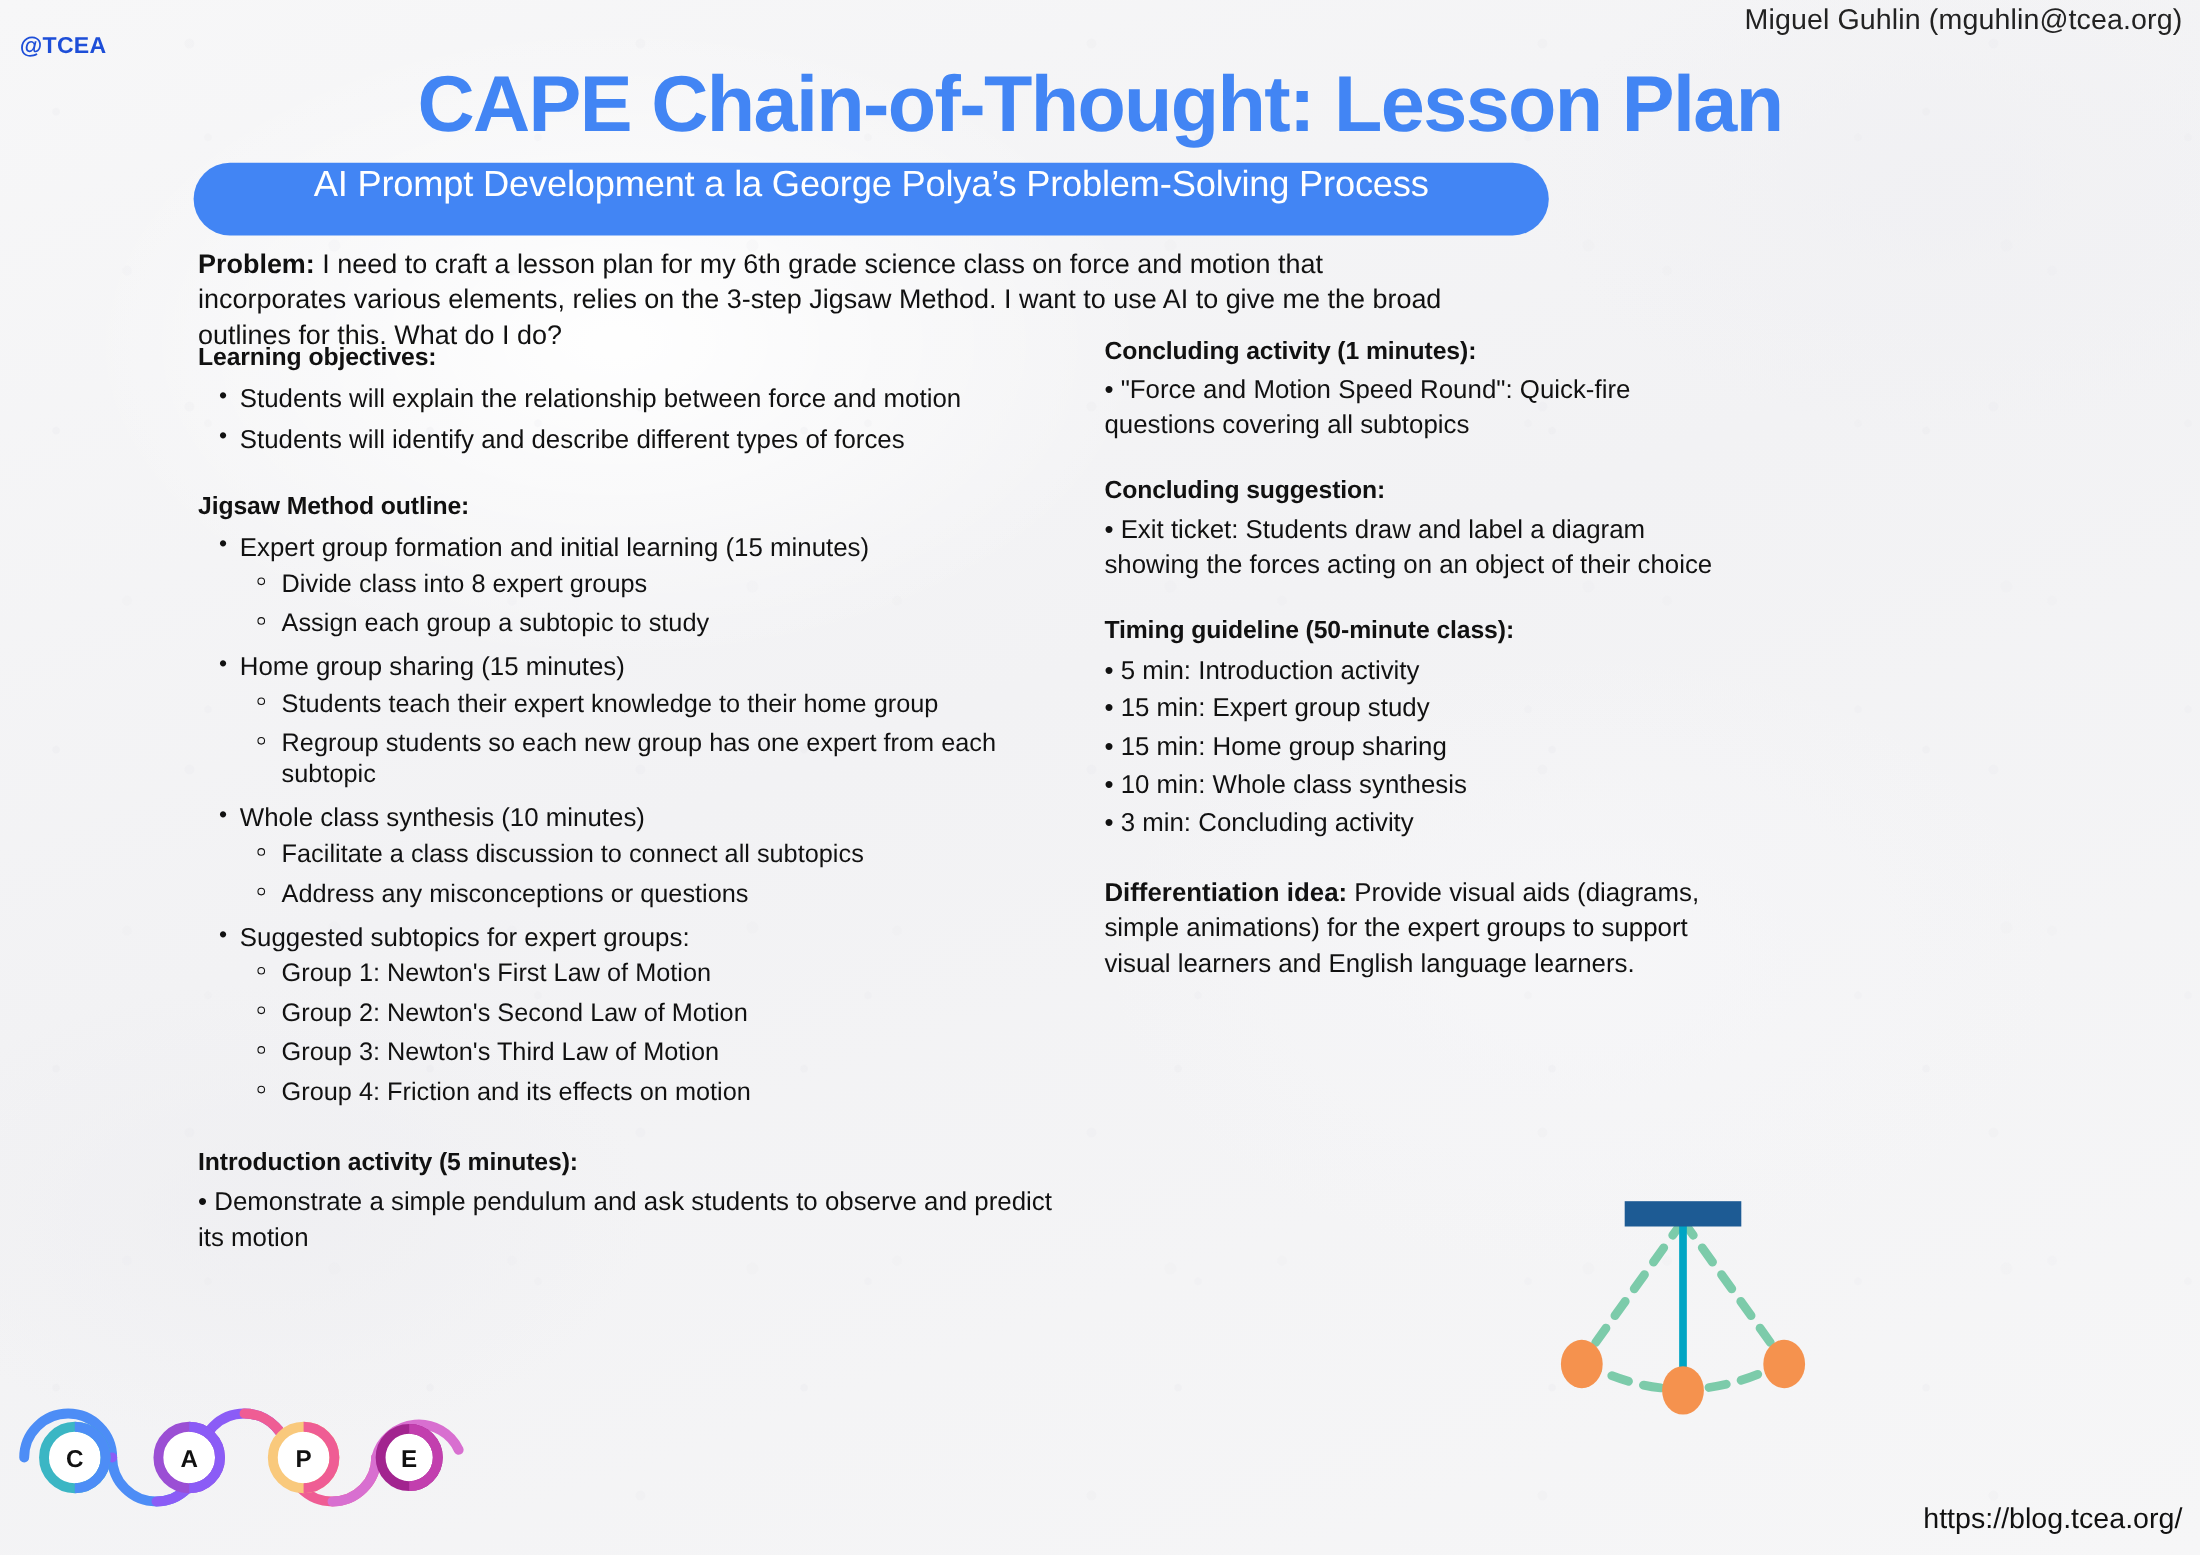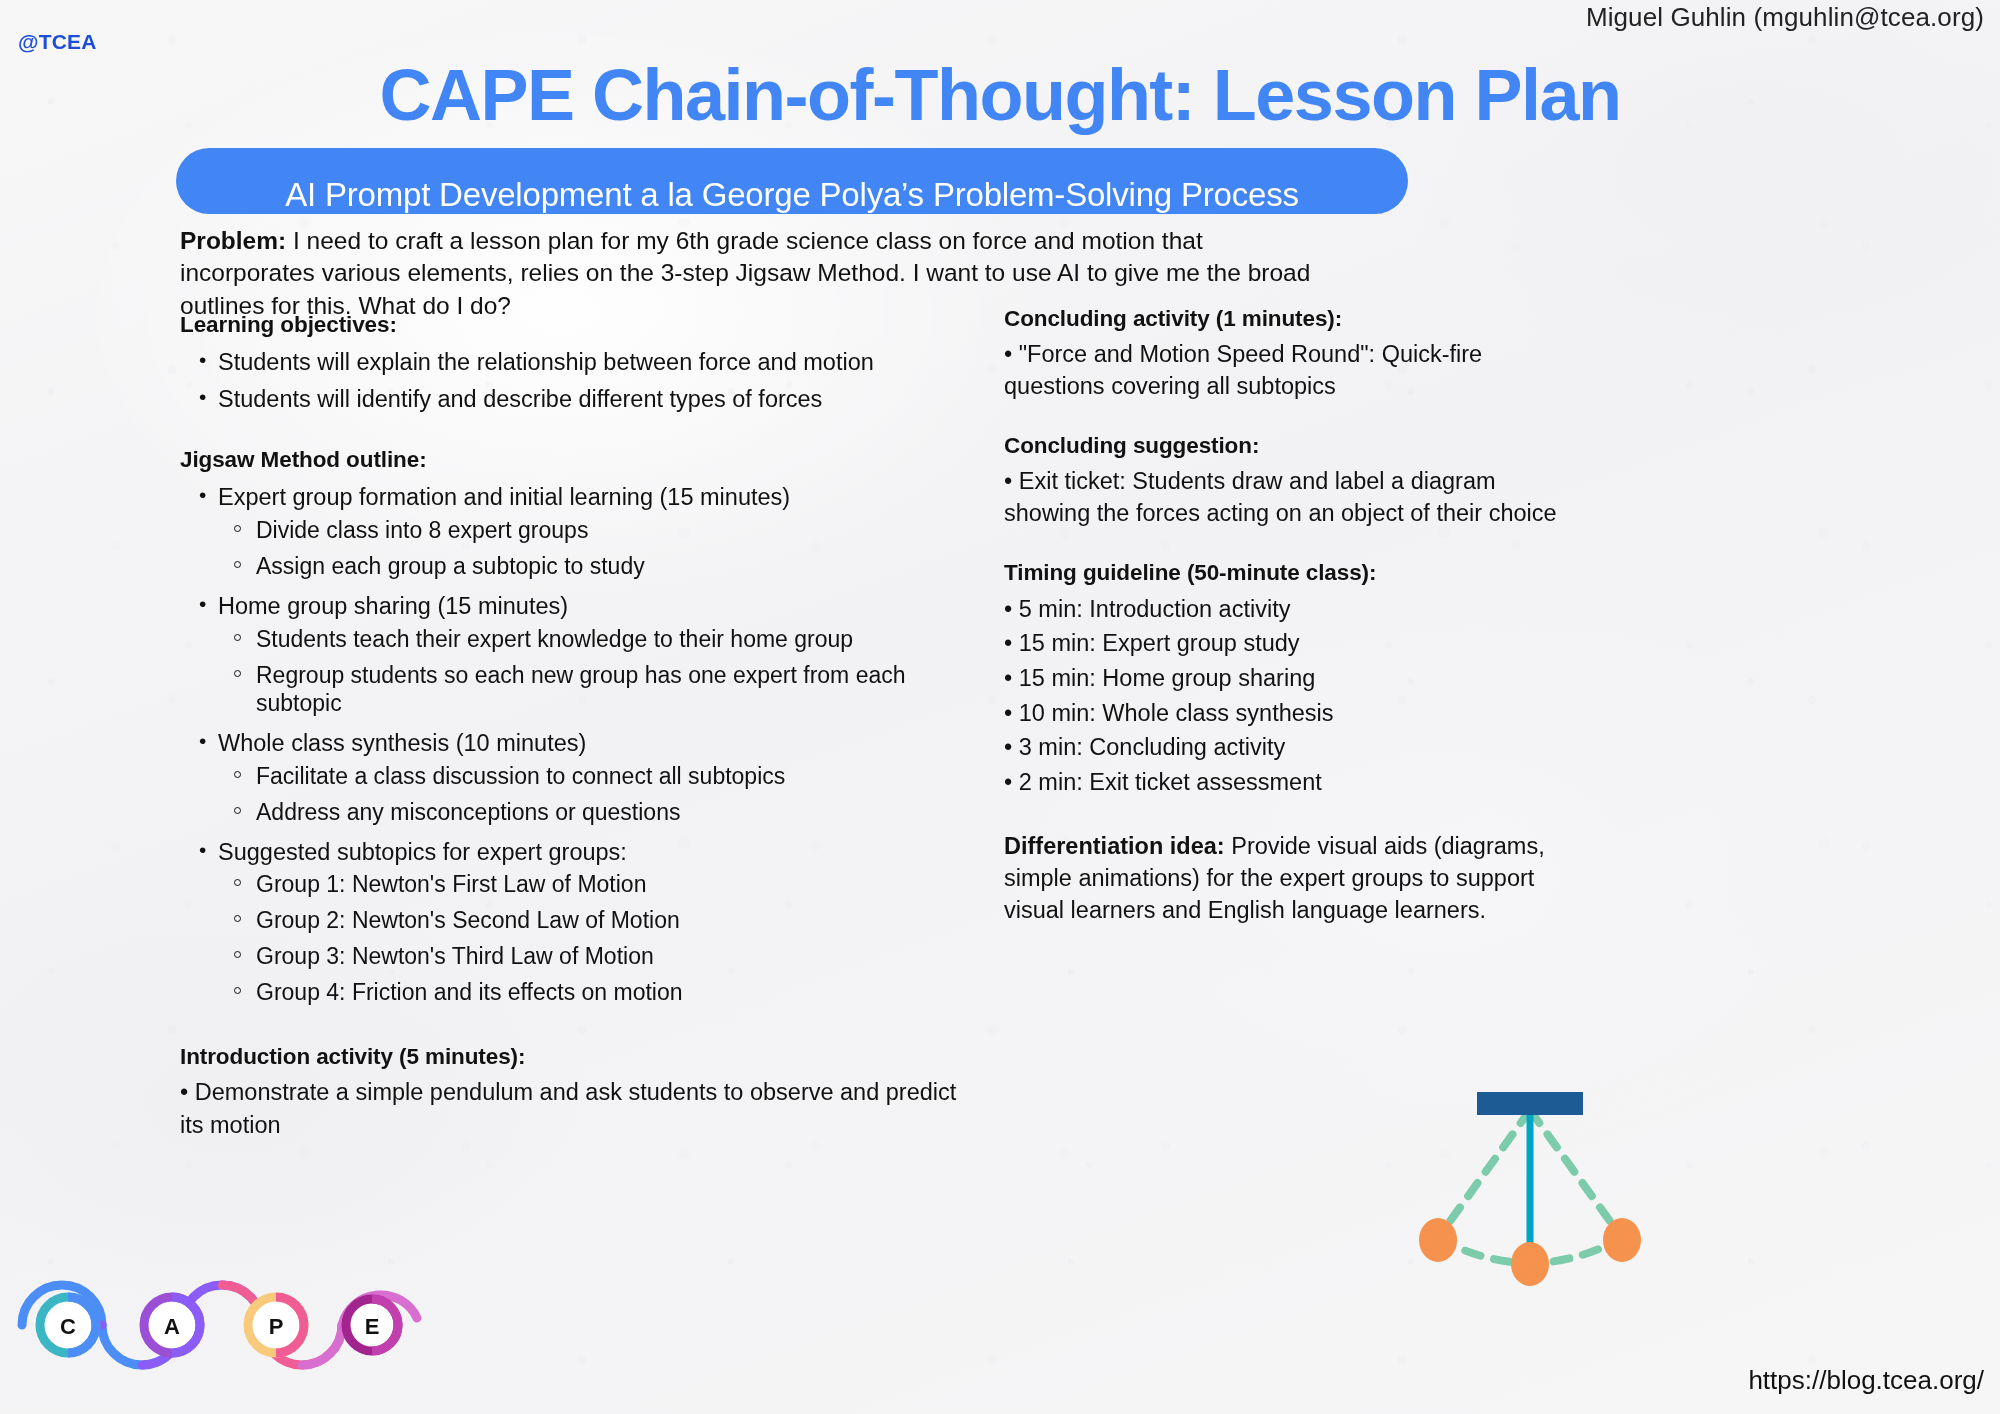--- a/index.html
+++ b/index.html
@@ -71,21 +71,21 @@
   }
   .subtitle-pill {
     position: absolute;
     left: 176px;
     top: 148px;
     width: 1232px;
     height: 66px;
     background: #4285f4;
     border-radius: 34px;
     display: flex;
-    align-items: flex-end;
+    align-items: flex-start;
     justify-content: center;
     box-sizing: border-box;
     padding: 0 22px;
   }
   .subtitle-pill span {
     color: #ffffff;
     font-size: 33px;
     font-weight: 400;
     letter-spacing: -0.2px;
     white-space: nowrap;
@@ -297,21 +297,20 @@
 
   <div class="gap"></div>
 
   <h3 class="sec">Timing guideline (50-minute class):</h3>
   <div class="tight-list">
     <p class="bullet-para">• 5 min: Introduction activity</p>
     <p class="bullet-para">• 15 min: Expert group study</p>
     <p class="bullet-para">• 15 min: Home group sharing</p>
     <p class="bullet-para">• 10 min: Whole class synthesis</p>
     <p class="bullet-para">• 3 min: Concluding activity</p>
-    <p class="bullet-para">• 2 min: Exit ticket assessment</p>
   </div>
 
   <div class="gap"></div>
 
   <p class="para">
     <b>Differentiation idea:</b><span> Provide visual aids (diagrams, simple animations) for the expert groups to support visual learners and English language learners.</span>
   </p>
 </div>
 
 <div class="cape-logo">

